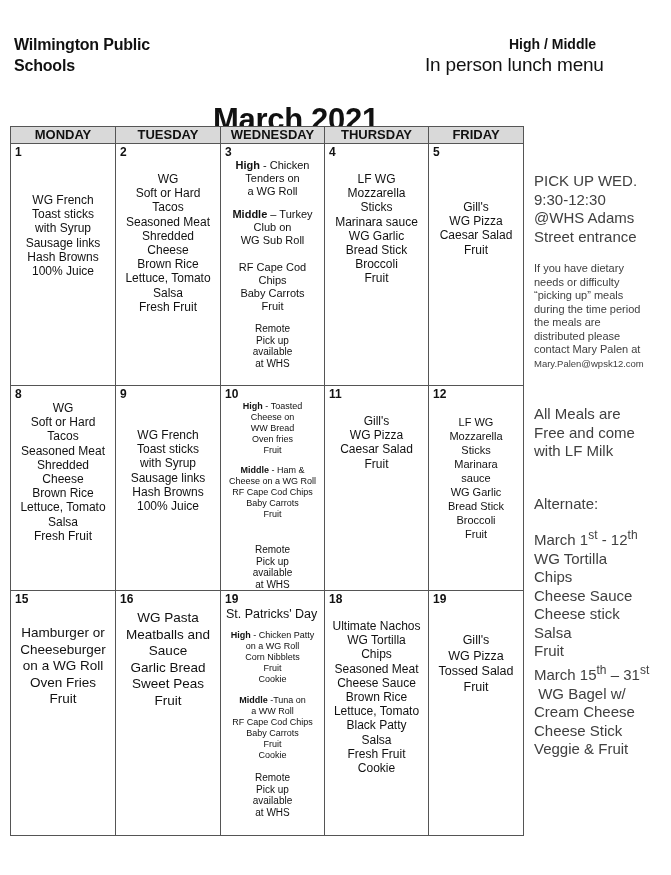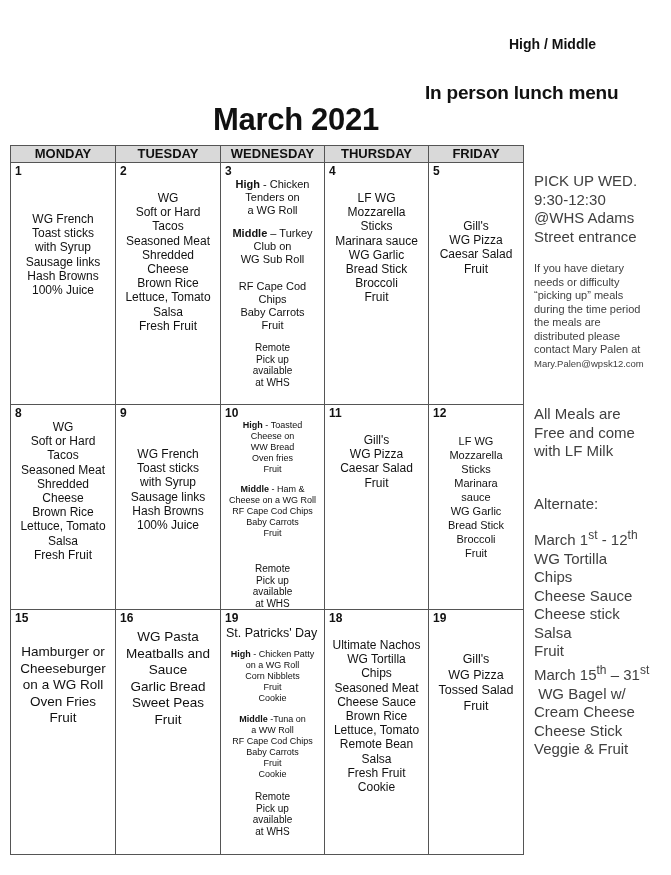--- a/index.html
+++ b/index.html
@@ -1,37 +1,39 @@
 <!DOCTYPE html>
 <html><head>
 <meta charset="utf-8">
 <style>
   html, body { margin: 0; padding: 0; background: #ffffff; }
   body { width: 671px; height: 875px; position: relative; overflow: hidden; font-family: "Liberation Sans", sans-serif; color: #111; }
   .abs { position: absolute; }
   .school { left: 14px; top: 34px; font-size: 16px; font-weight: bold; line-height: 21px; letter-spacing: -0.2px; }
   .hm { left: 489px; top: 36px; font-size: 14px; font-weight: bold; padding-left: 20px; }
-  .inperson { left: 425px; top: 54px; font-size: 19px; font-weight: bold; letter-spacing: -0.2px; margin-top: 28px; }
+  .inperson { left: 425px; top: 54px; font-size: 19px; font-weight: normal; letter-spacing: -0.2px; }
   .month { left: 213px; top: 102px; font-size: 31px; font-weight: bold; letter-spacing: -0.3px; }
-  table.cal { position: absolute; left: 10px; top: 145px; border-collapse: collapse; table-layout: fixed; width: 513px; border-radius: 26px; }
+  table.cal { position: absolute; left: 10px; top: 126px; border-collapse: collapse; table-layout: fixed; width: 513px; border-radius: 26px; }
   table.cal th, table.cal td { border: 1.5px solid #555; padding: 0; vertical-align: top; }
   table.cal th { height: 16px; background: #d9d9d9; font-size: 13px; font-weight: bold; text-align: center; line-height: 16px; }
   td .daynum { font-size: 12px; font-weight: bold; padding: 1px 0 0 4px; line-height: 14px; }
   td .menu { text-align: center; font-size: 12px; line-height: 14.2px; padding: 0 2px; }
   td .menu.small { font-size: 9px; line-height: 11px; }
   td .menu.large { font-size: 13.5px; line-height: 16.5px; }
   .line { white-space: nowrap; }
   .side { left: 534px; font-size: 15px; line-height: 18.5px; color: #404040; }
   .side.small { font-size: 11px; line-height: 13.5px; }
   sup { font-size: 12px; line-height: 0; }
 </style>
 </head>
 <body>
 
 <div class="abs school">
+  <div>Wilmington Public</div>
+  <div>Schools</div>
 </div>
 <div class="abs hm">High / Middle</div>
 <div class="abs inperson">In person lunch menu</div>
 <div class="abs month">March 2021</div>
 
 <table class="cal">
   <colgroup>
     <col style="width:105px">
       <col style="width:105px">
       <col style="width:104px">
@@ -249,21 +251,21 @@
       <td>
         <div class="daynum">18</div>
         <div class="menu" style="padding-top:13px">
           <div class="line">Ultimate Nachos</div>
           <div class="line">WG Tortilla</div>
           <div class="line">Chips</div>
           <div class="line">Seasoned Meat</div>
           <div class="line">Cheese Sauce</div>
           <div class="line">Brown Rice</div>
           <div class="line">Lettuce, Tomato</div>
-          <div class="line">Remote Bean</div>
+          <div class="line">Black Patty</div>
           <div class="line">Salsa</div>
           <div class="line">Fresh Fruit</div>
           <div class="line">Cookie</div>
         </div>
       </td>
       <td>
         <div class="daynum">19</div>
         <div class="menu" style="padding-top:27px;font-size:12.5px;line-height:15.5px">
           <div class="line">Gill's</div>
           <div class="line">WG Pizza</div>

